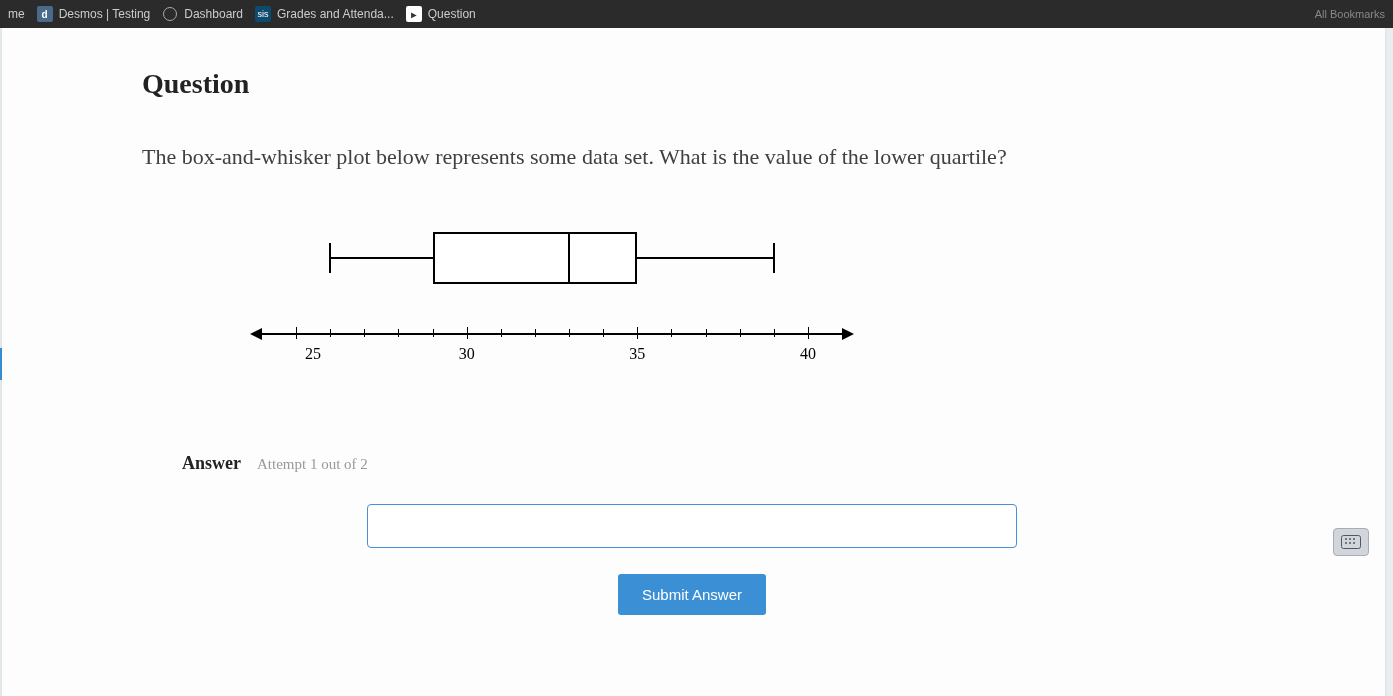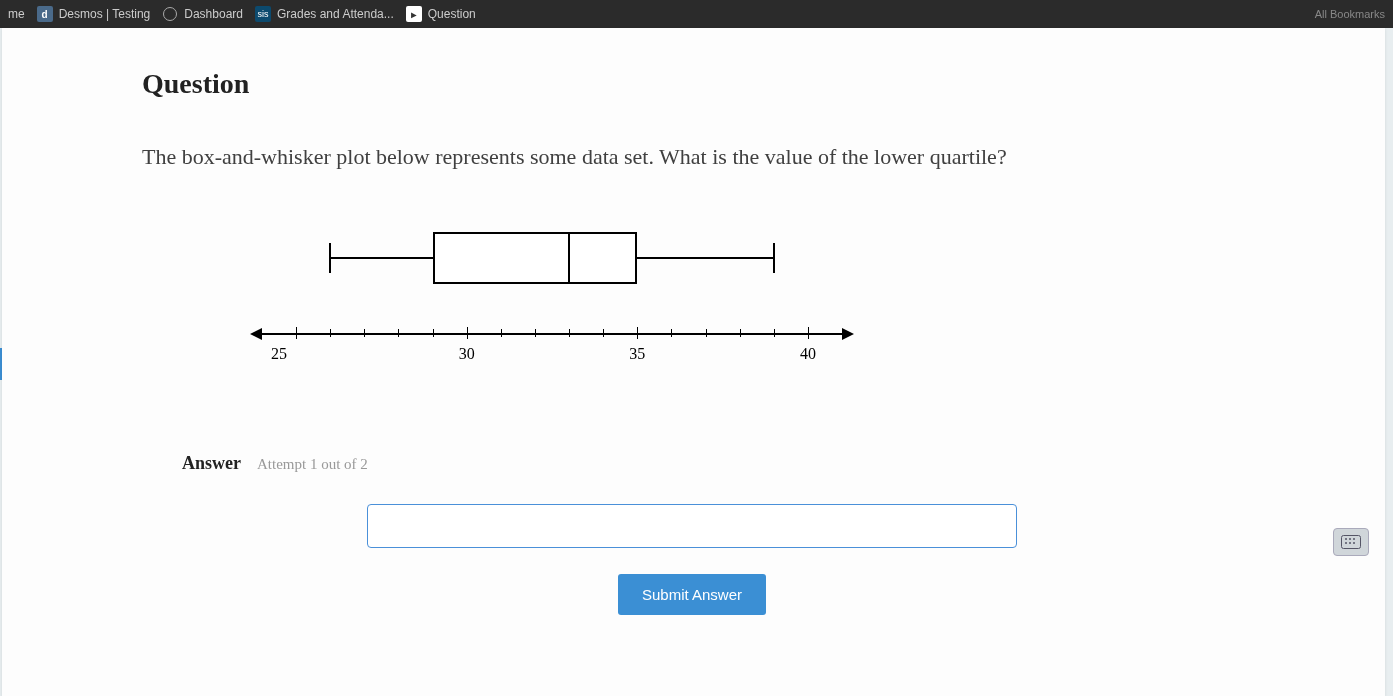--- a/index.html
+++ b/index.html
@@ -226,21 +226,21 @@
         <div class="q-title">Question</div>
       </div>
 
       <div class="prompt">The box-and-whisker plot below represents some data set. What is the value of the lower quartile?</div>
 
       <div class="chart-zone" id="chart">
           <div class="axis-line" style="left: 20px; top: 140px; width: 580px; height: 2px;"></div>
           <div class="arrow-l" style="left: 8px; top: 135px;"></div>
           <div class="arrow-r" style="left: 600px; top: 135px;"></div>
           <div class="tick tick-major" style="left: 54.1176px; top: 134px;"></div>
-          <div class="tick-label" style="left: 37px; top: 152px;">25</div>
+          <div class="tick-label" style="left: 71px; top: 152px;">25</div>
           <div class="tick" style="left: 88.2353px; top: 136px;"></div>
           <div class="tick" style="left: 122.353px; top: 136px;"></div>
           <div class="tick" style="left: 156.471px; top: 136px;"></div>
           <div class="tick" style="left: 190.588px; top: 136px;"></div>
           <div class="tick tick-major" style="left: 224.706px; top: 134px;"></div>
           <div class="tick-label" style="left: 224.706px; top: 152px;">30</div>
           <div class="tick" style="left: 258.824px; top: 136px;"></div>
           <div class="tick" style="left: 292.941px; top: 136px;"></div>
           <div class="tick" style="left: 327.059px; top: 136px;"></div>
           <div class="tick" style="left: 361.176px; top: 136px;"></div>

